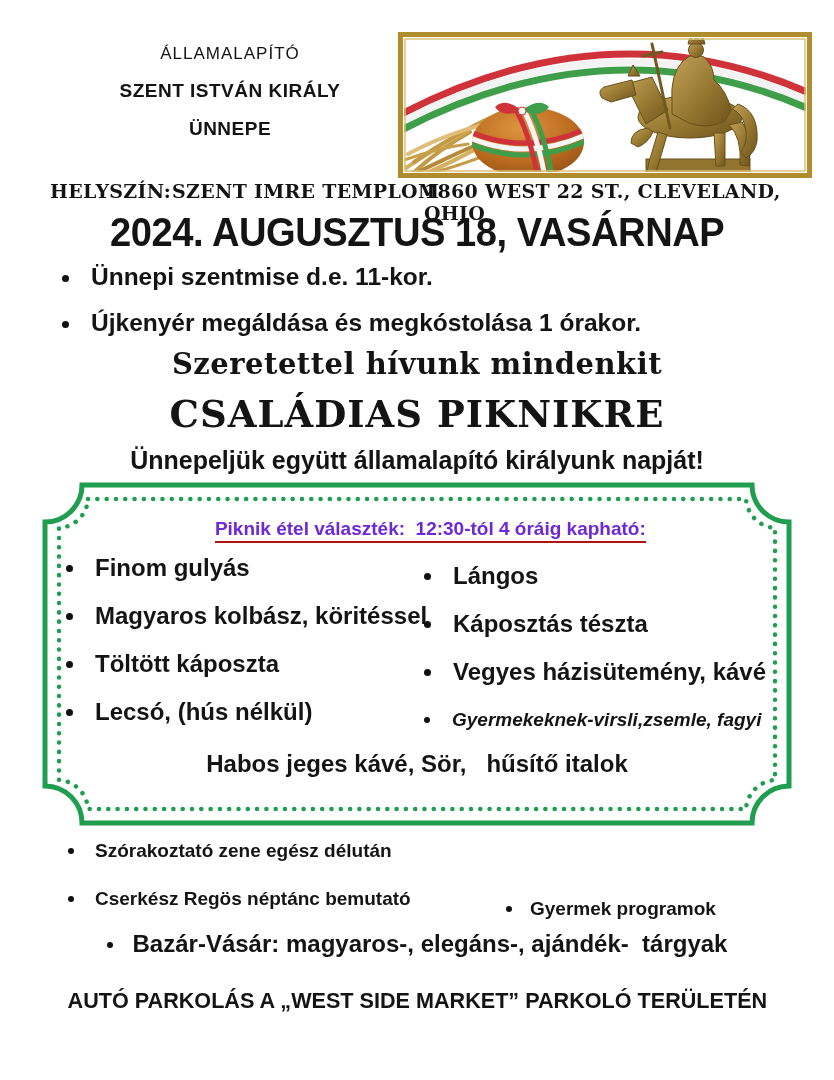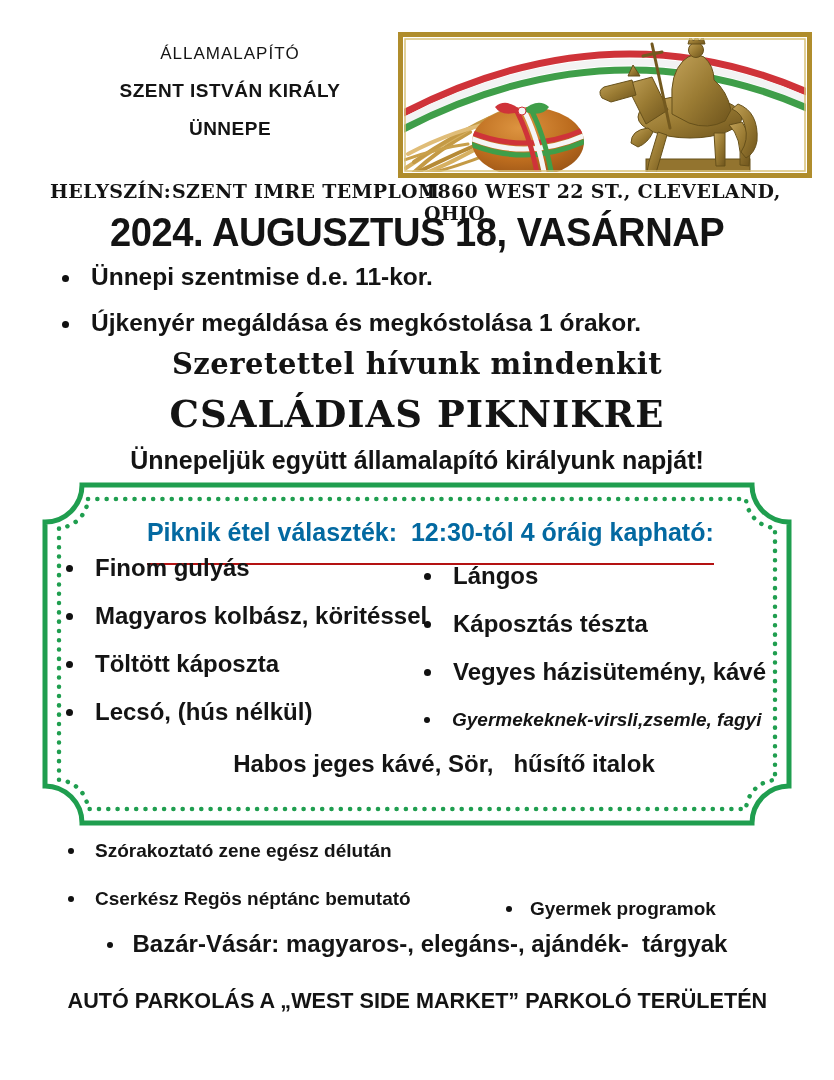--- a/index.html
+++ b/index.html
@@ -15,21 +15,21 @@
   .kicker{font-size:17px;letter-spacing:1px;font-weight:normal;}
   .title-line{font-size:19px;line-height:34px;letter-spacing:0.5px;}
   .loc{font-size:19px;letter-spacing:0.3px;}
   .date-h{font-size:41px;letter-spacing:-0.5px;display:inline-block;transform:scaleX(0.93);transform-origin:center;white-space:nowrap;}
   .bullet-row{display:flex;align-items:flex-start;}
   .dot{width:7px;height:7px;border-radius:50%;background:#111;flex:0 0 auto;}
   .sched{font-size:24.5px;line-height:26px;}
   .invite1{font-size:29px;letter-spacing:0.5px;}
   .invite2{font-size:37px;letter-spacing:1px;}
   .celebrate{font-size:25px;}
-  .menu-head{font-size:25px;color:#0369a1;border-bottom:2.5px solid #b41212;padding-bottom:16px;display:inline-block;}
+  .menu-head{font-size:19px;color:#6d28d9;border-bottom:2.5px solid #b41212;padding-bottom:1px;display:inline-block;}
   .menu-item{font-size:24px;line-height:27px;}
   .menu-item.small{font-size:19px;line-height:22px;}
   .drinks{font-size:24px;}
   .act{font-size:19px;line-height:25px;}
   .bazaar{font-size:24px;}
   .parking{font-size:22.5px;display:inline-block;transform:scaleX(0.96);transform-origin:center;white-space:nowrap;}
 </style>
 </head>
 <body>
 
@@ -184,21 +184,21 @@
       <div class="bullet-row" style="margin-bottom:24px;">
         <span class="dot" style="margin-top:11px;"></span>
         <span class="menu-item sans-b" style="margin-left:22px;">Vegyes házisütemény, kávé</span>
       </div>
       <div class="bullet-row">
         <span class="dot" style="margin-top:8px;width:6px;height:6px;"></span>
         <span class="menu-item small sans-b" style="margin-left:22px;font-style:italic;">Gyermekeknek-virsli,zsemle, fagyi</span>
       </div>
     </div>
 
-    <div class="abs ctr pre drinks sans-b" style="left:0;top:268px;width:750px;margin-left:27px;">Habos jeges kávé, Sör,   hűsítő italok</div>
+    <div class="abs ctr pre drinks sans-b" style="left:0;top:268px;width:750px;">Habos jeges kávé, Sör,   hűsítő italok</div>
   </div>
 
   <div class="abs bullet-row" style="left:68px;top:838px;">
     <span class="dot" style="margin-top:10px;width:6px;height:6px;"></span>
     <span class="act sans-b" style="margin-left:21px;">Szórakoztató zene egész délután</span>
   </div>
   <div class="abs bullet-row" style="left:68px;top:886px;">
     <span class="dot" style="margin-top:10px;width:6px;height:6px;"></span>
     <span class="act sans-b" style="margin-left:21px;">Cserkész Regös néptánc bemutató</span>
   </div>

